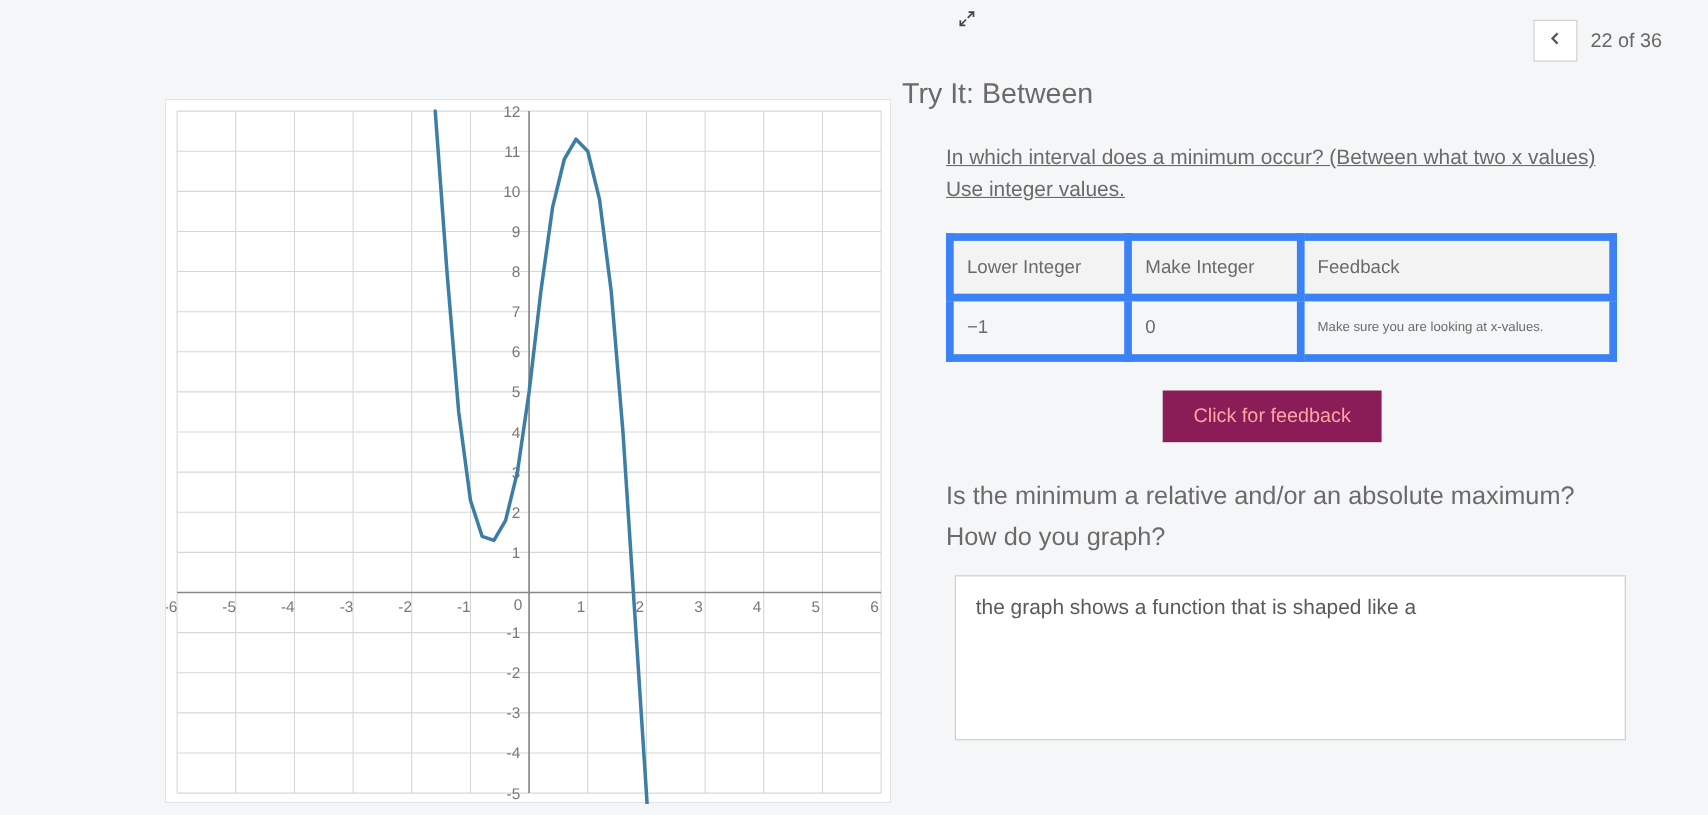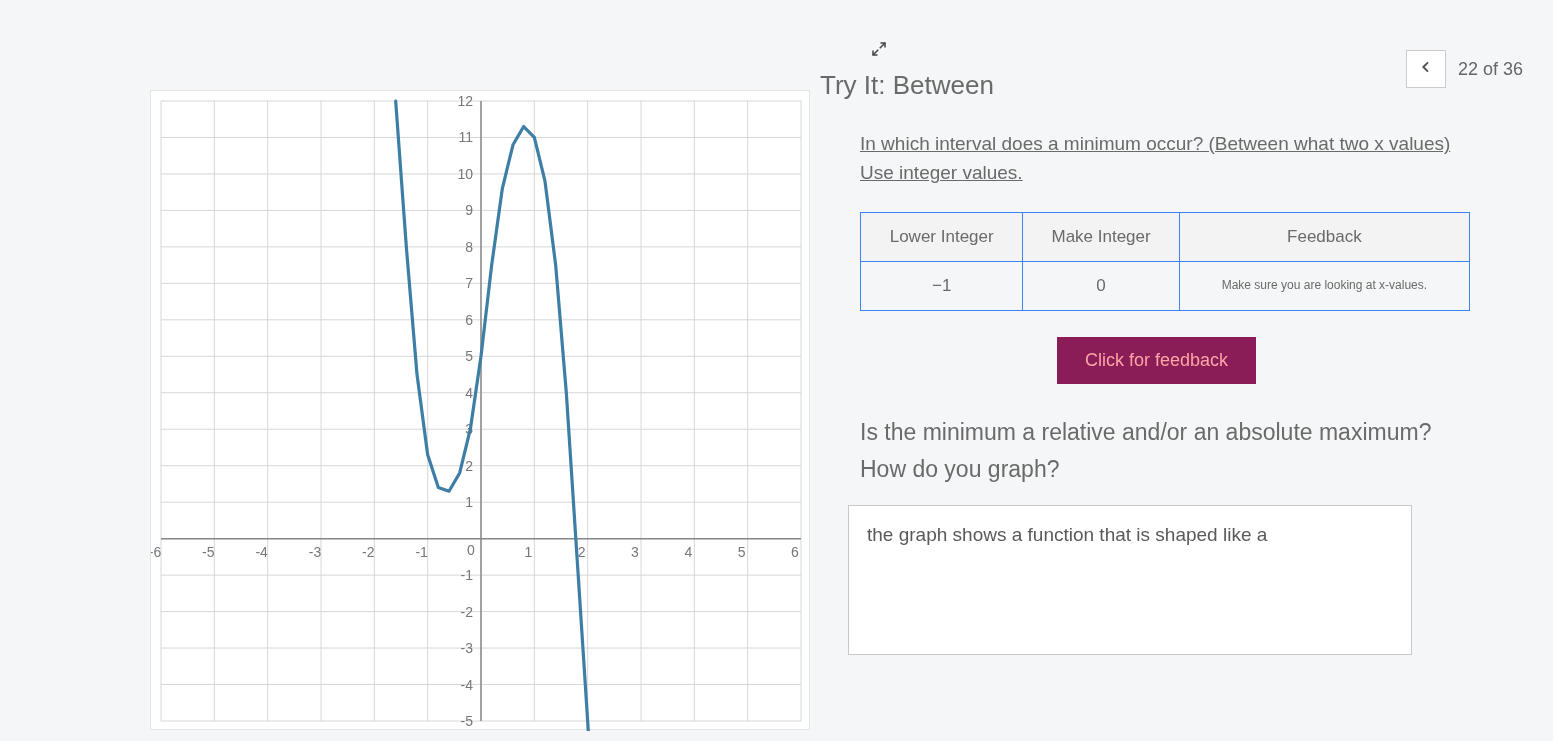--- a/index.html
+++ b/index.html
@@ -7,23 +7,22 @@
     font-family: Arial, Helvetica, sans-serif;
     background: #f5f6f7;
     width: 1553px;
     height: 741px;
     position: relative;
     color: #555;
     overflow: hidden;
   }
   .topbar {
     position: absolute;
-    top: 0; left: 0; right: 0;
+    top: 0; left: 0; right: 12px;
     height: 40px;
-    margin-top: 32px;
   }
   .expand-icon {
     position: absolute;
     top: 8px;
     left: 870px;
     width: 18px; height: 18px;
     color: #444;
   }
   .pager {
     position: absolute;
@@ -75,23 +74,23 @@
     padding-left: 40px;
     text-decoration: underline;
   }
   table.answer {
     border-collapse: collapse;
     width: 610px;
     margin-left: 40px;
     margin-bottom: 26px;
   }
   table.answer th, table.answer td {
-    border: 1px solid #3b82f6;
+    border: 7px solid #3b82f6;
     padding: 14px 12px;
-    text-align: center;
+    text-align: left;
     font-size: 17px;
     color: #6a6a6a;
   }
   table.answer th {
     background: #f3f3f3;
     font-weight: 400;
   }
   table.answer td.feedback {
     font-size: 12px;
     line-height: 1.4;
@@ -107,22 +106,22 @@
     cursor: pointer;
   }
   .q2 {
     font-size: 23px;
     color: #6a6a6a;
     line-height: 1.6;
     padding-left: 40px;
     margin-bottom: 18px;
   }
   .explain {
-    margin-left: 28px;
-    width: 564px;
+    margin-left: 48px;
+    width: 610px;
     min-height: 150px;
     border: 1px solid #c9c9c9;
     background: #fff;
     padding: 16px 18px;
     font-size: 19px;
     color: #5a5a5a;
     resize: none;
     font-family: inherit;
     line-height: 1.4;
   }

